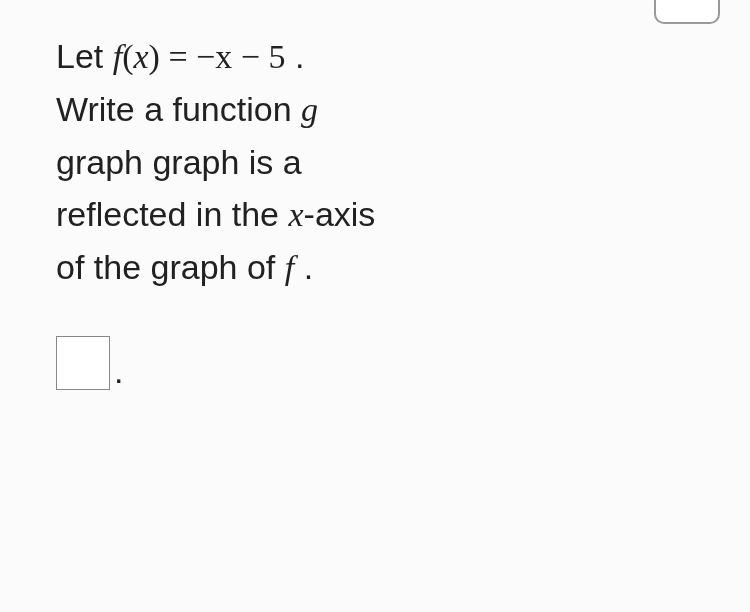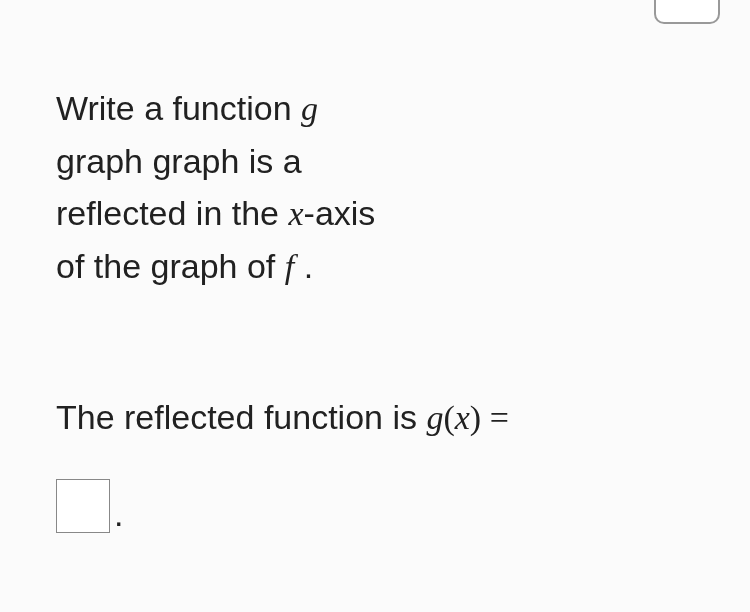--- a/index.html
+++ b/index.html
@@ -57,29 +57,28 @@
   }
 </style>
 </head>
 <body>
 
 <div class="top-right-box"></div>
 
 <div class="content">
 
   <div class="prompt">
-    <br>
+    <span class="nowrap">
+      <span>Let </span><span class="mathvar">f</span><span class="math">(</span><span class="mathvar">x</span><span class="math">)</span><span class="math"> = </span><span class="math">−x − 5</span><span> .</span>
+    </span><br>
     <span>Write a function </span><span class="mathvar">g</span><br>
     <span>graph graph is a</span><br>
     <span>reflected in the </span><span class="mathvar">x</span><span>-axis</span><br>
     <span>of the graph of </span><span class="mathvar">f</span><span> .</span>
   </div>
 
-  <div class="answer-line">
-    <span>The reflected function is </span><span class="mathvar">g</span><span class="math">(</span><span class="mathvar">x</span><span class="math">)</span><span class="math"> =</span>
-  </div>
 
   <div class="input-row">
     <input class="answer-input" type="text" value="" style="">
     <span class="period">.</span>
   </div>
 
 </div>
 
 </body></html>

